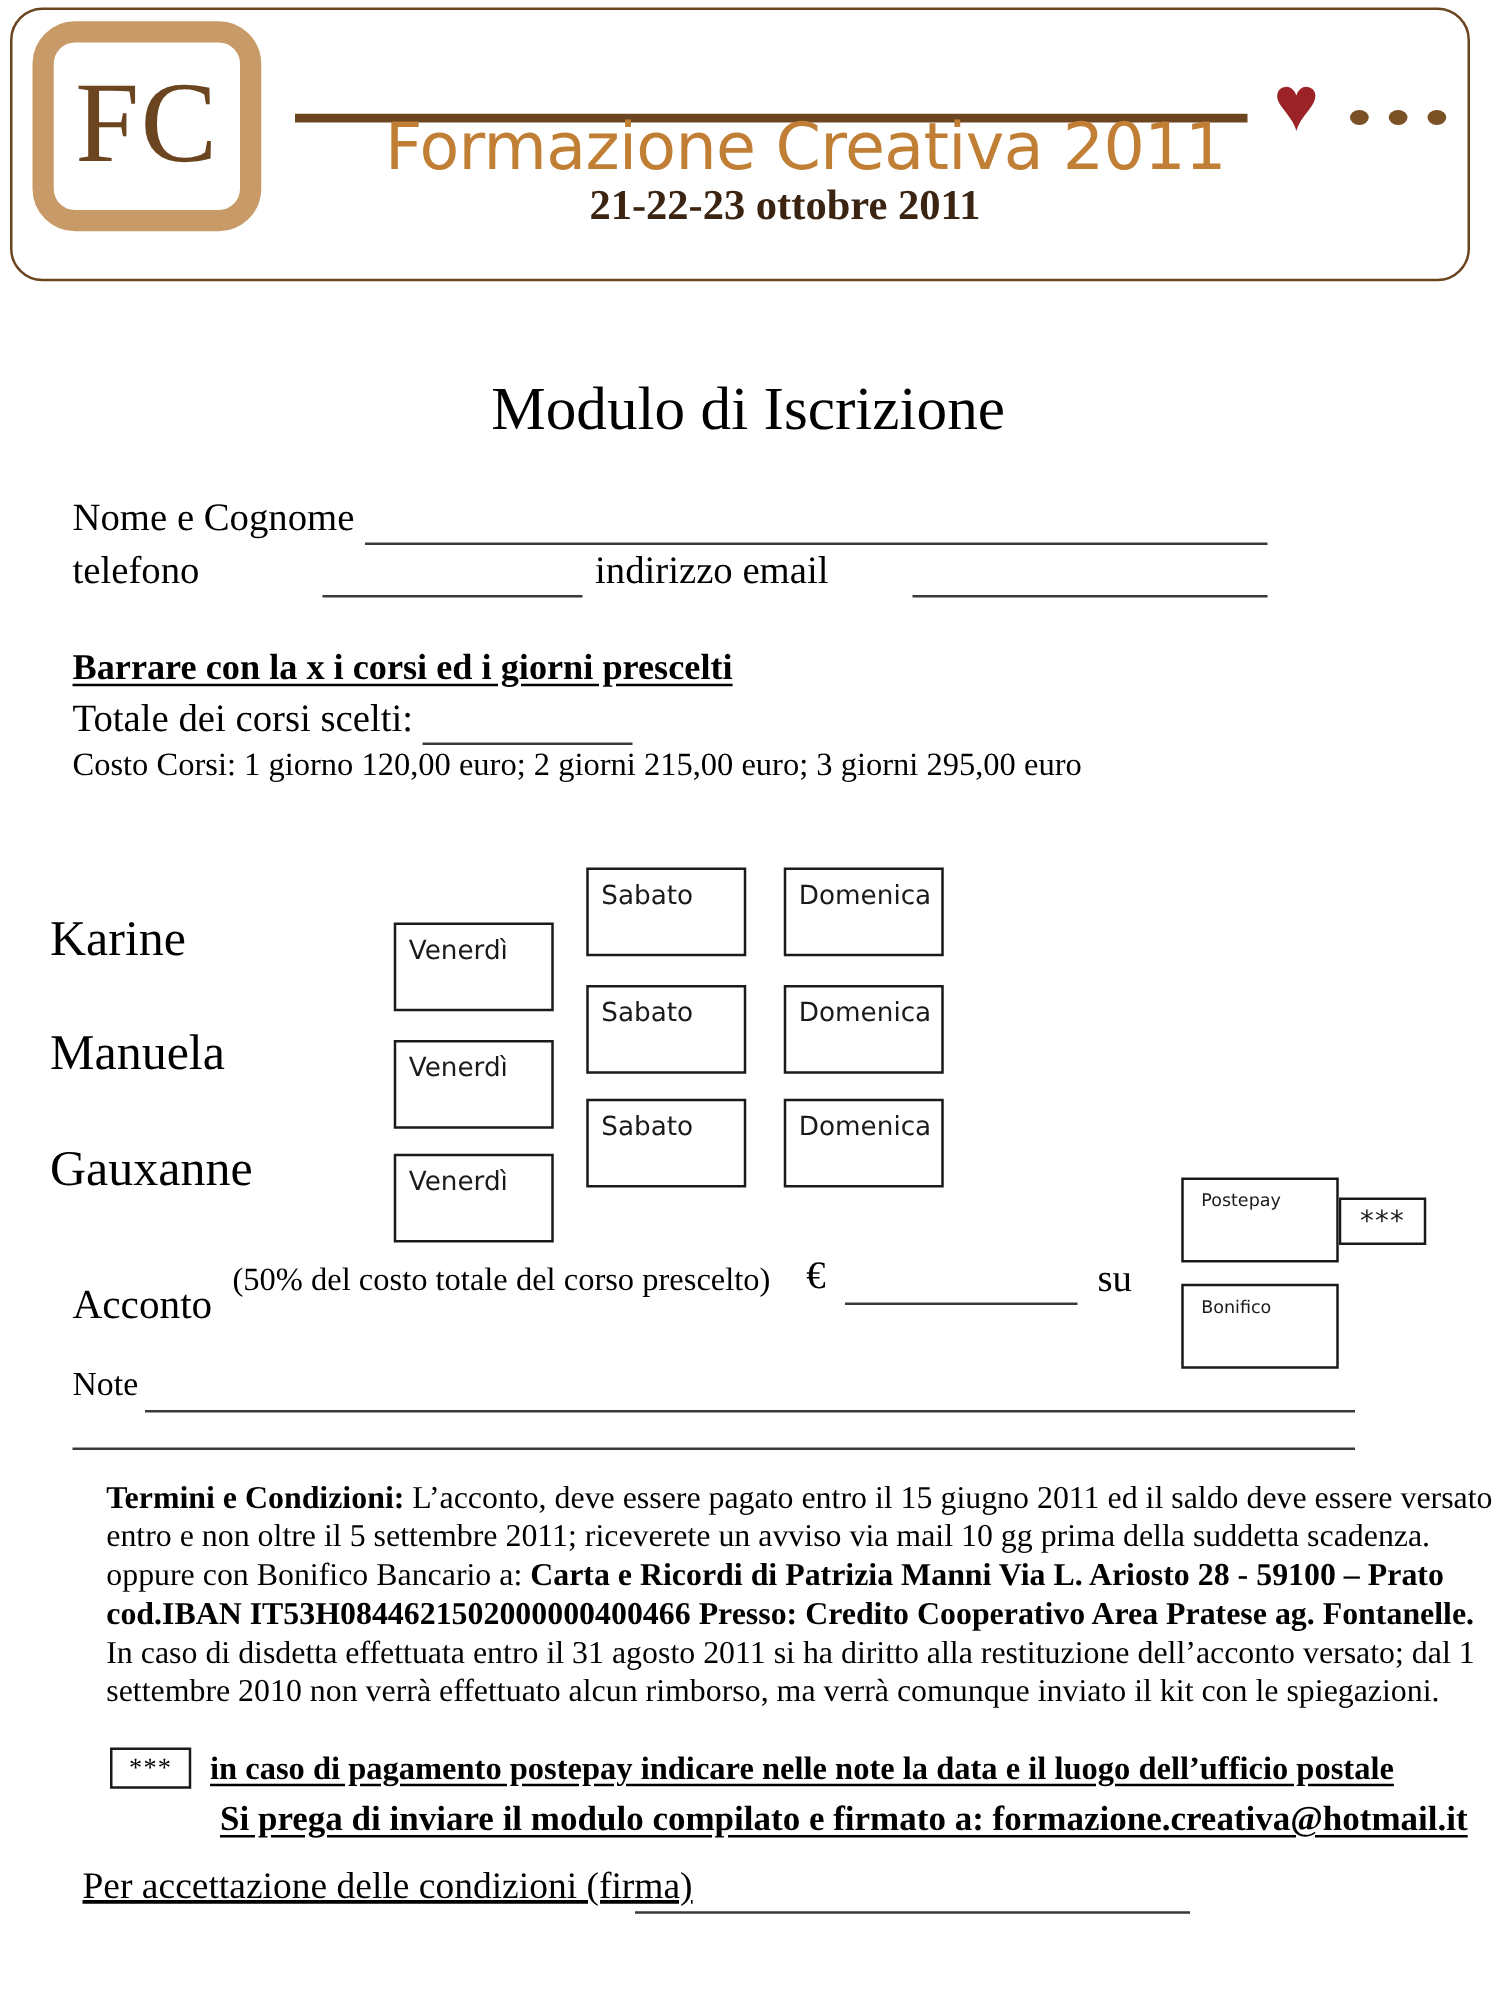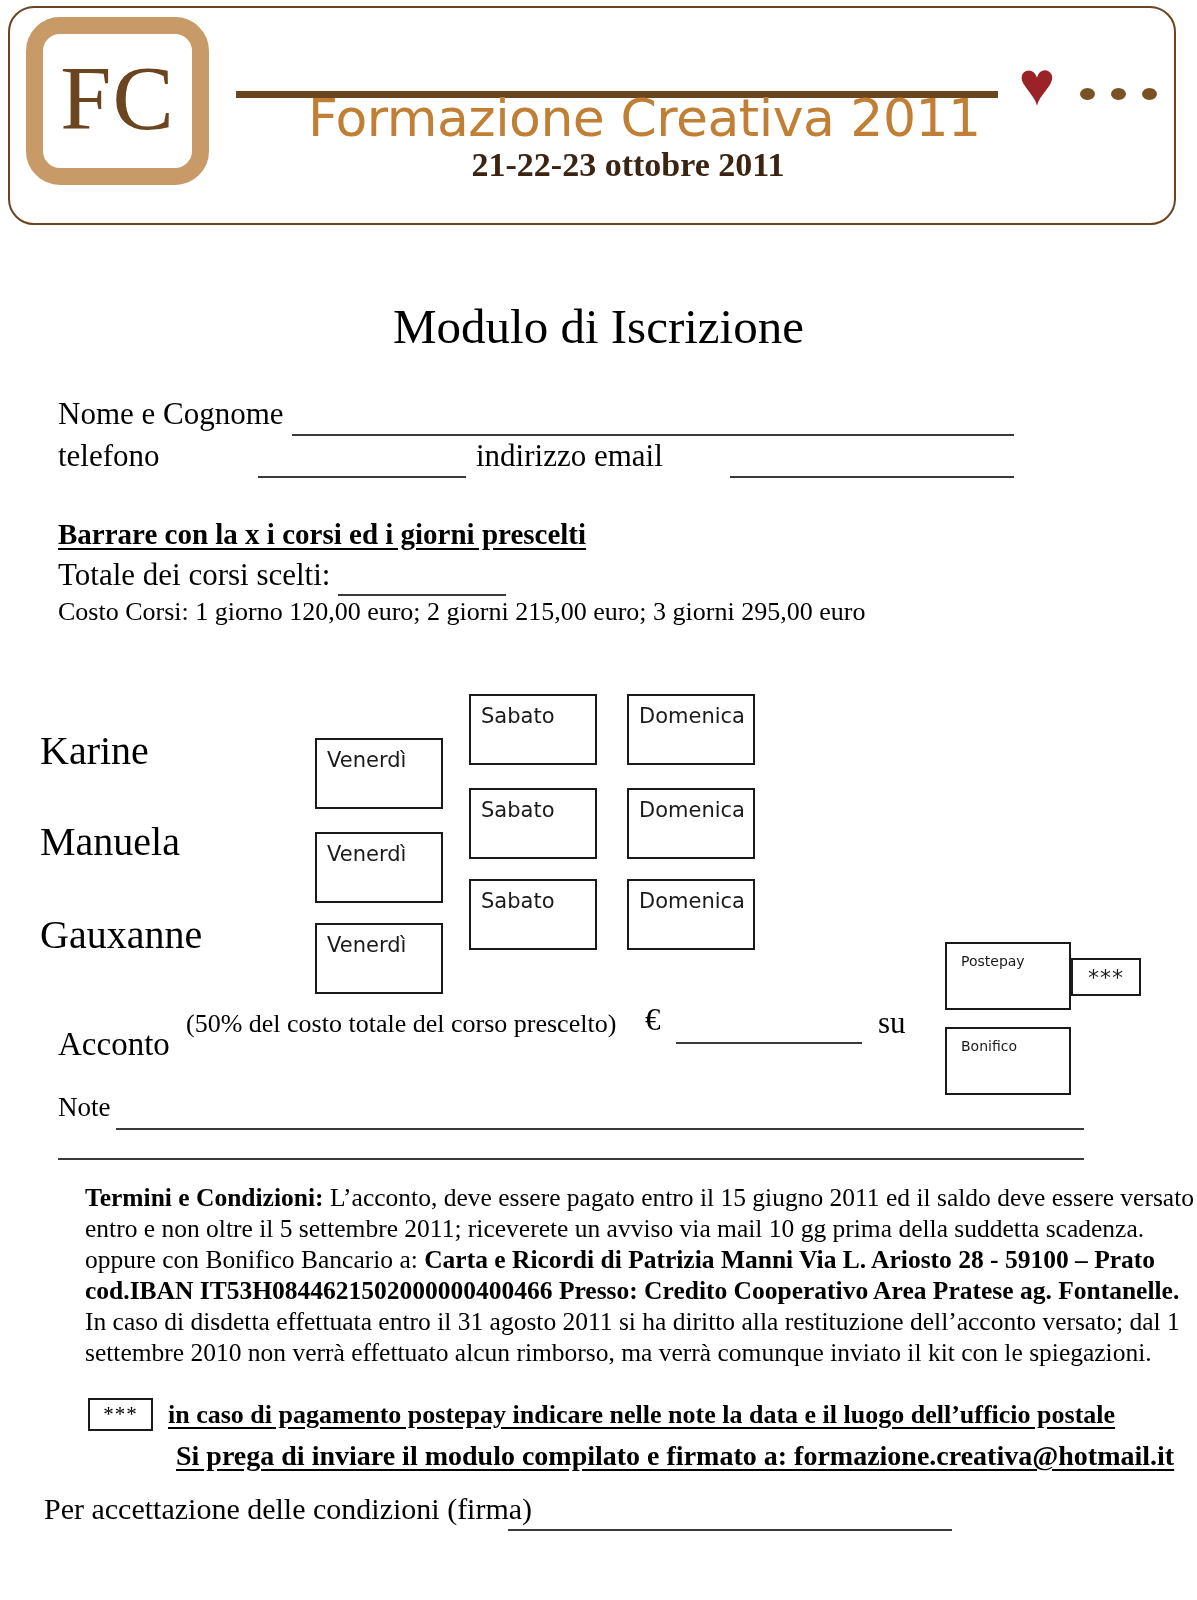--- a/index.html
+++ b/index.html
@@ -270,21 +270,21 @@
   #note-star-text {
     left: 168px;
     top: 1400px;
     font-size: 26px;
     font-weight: 700;
     text-decoration: underline;
     text-underline-offset: 4px;
   }
 
   
-  #lbl-firma    { left: 44px;  top: 1492px; font-size: 30px; }
+  #lbl-firma    { left: 66px;  top: 1492px; font-size: 30px; text-decoration: underline; }
   #rule-firma   { left: 508px; top: 1529px; width: 444px; }
   #lbl-invio {
     left: 176px; top: 1440px; font-size: 28px; font-weight: 700;
     text-decoration: underline; text-underline-offset: 4px;
   }
 </style>
 </head>
 <body>
 
 <div id="header-banner">

